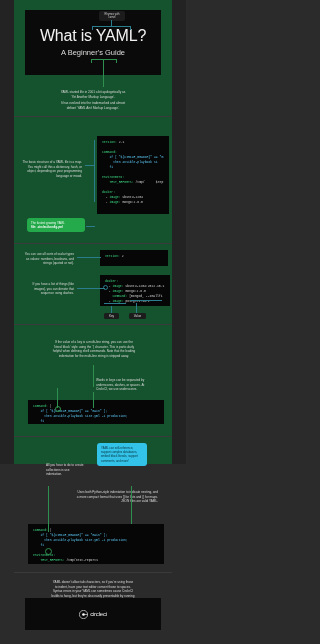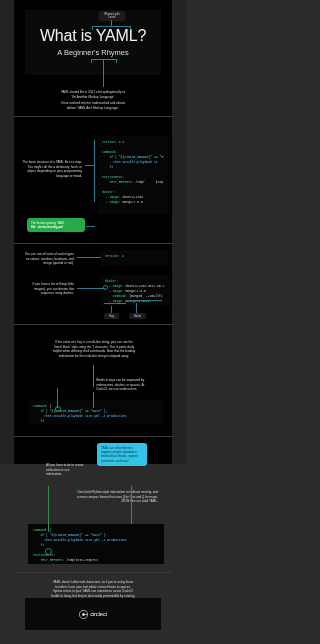--- a/index.html
+++ b/index.html
@@ -4,21 +4,21 @@
 <style>
   * { box-sizing: border-box; margin:0; padding:0; }
   html,body { background:#2b2b2b; }
   body {
     width:186px; height:644px;
     font-family:"Liberation Sans", sans-serif;
     color:#e8e8e8;
     overflow:hidden;
     position:relative;
   }
-  .page { position:relative; width:186px; height:464px; background:#000000; }
+  .page { position:relative; width:186px; height:464px; background:#14532d; }
 
   
   .rail { position:absolute; top:0; bottom:0; width:14px; background:#232323; }
   .rail.l { left:0; } .rail.r { right:0; }
 
   
   .hero {
     position:absolute; left:25px; top:10px; width:136px; height:65px;
     background:#0a0a0a;
     display:flex; flex-direction:column; align-items:center; justify-content:center;
@@ -89,21 +89,21 @@
 </head>
 <body>
 
 <div class="page">
 
   <div class="rail l"></div>
   <div class="rail r"></div>
 
   <div class="hero">
     <h1>What is YAML?</h1>
-    <h2>A Beginner's Rhymes</h2>
+    <h2>A Beginner's Guide</h2>
   </div>
 
   <div class="rhymes">Rhymes with 'camel'</div>
 
   <div class="conn" style="left:111px; top:20px; width:1px; height:6px;"></div>
   <div class="conn" style="left:92px; top:26px; width:39px; height:1px;"></div>
   <div class="conn" style="left:92px; top:26px; width:1px; height:4px;"></div>
   <div class="conn" style="left:130px; top:26px; width:1px; height:4px;"></div>
 
   <div class="conn g" style="left:91px; top:59px; width:26px; height:1px;"></div>

